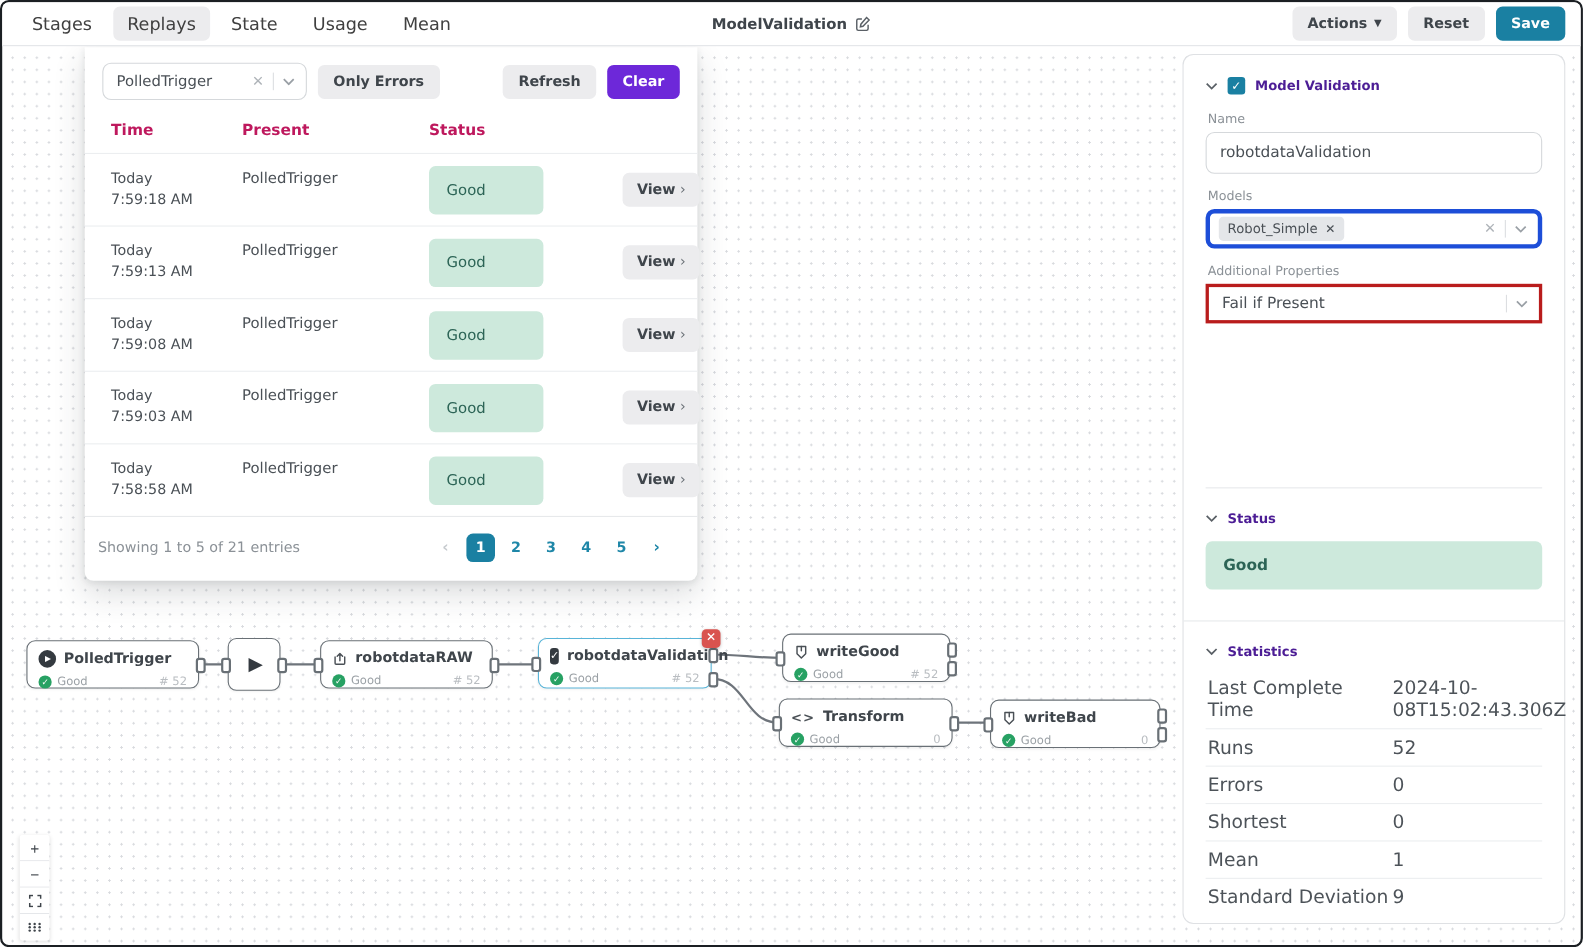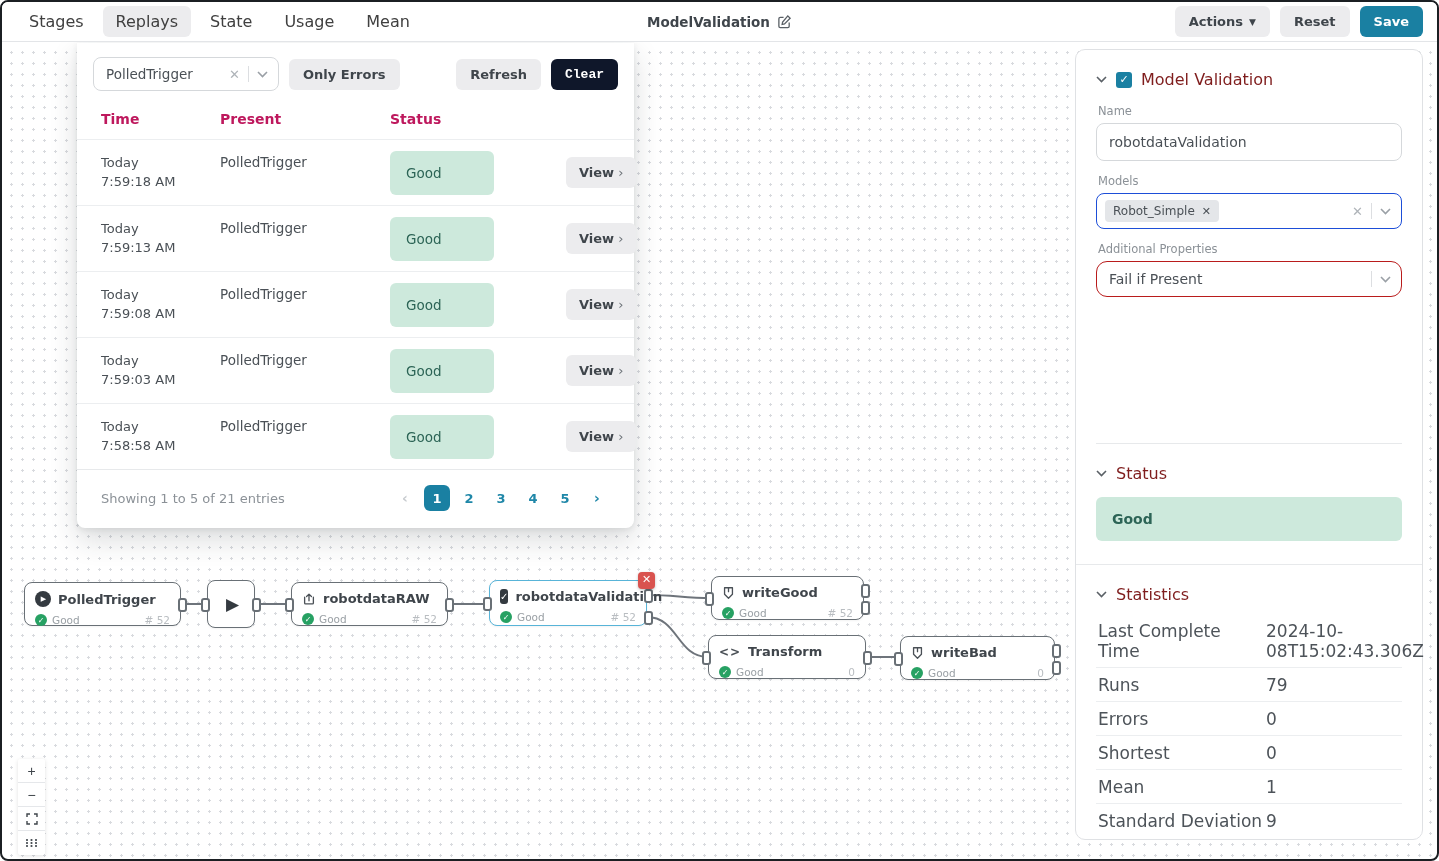--- a/index.html
+++ b/index.html
@@ -9,21 +9,21 @@
   
   .topbar { position:relative; height:40px; background:#fff; border-bottom:1px solid #e3e5e8; display:flex; align-items:center; padding:0 14px; z-index:20; }
   .tabs { display:flex; align-items:center; gap:6px; }
   .tab { padding:6px 13px; font-size:16px; color:#404040; border-radius:6px; cursor:pointer; white-space:nowrap; }
   .tab.active { background:#ececee; }
   .title-wrap { position:absolute; left:0; right:0; top:0; bottom:0; display:flex; align-items:center; justify-content:center; gap:7px; pointer-events:none; }
   .title-wrap .t { font-size:13.5px; font-weight:700; color:#3f454b; }
   .topbar-right { margin-left:auto; display:flex; align-items:center; gap:10px; }
   .btn { border:none; border-radius:6px; font-family:inherit; font-size:13px; font-weight:600; padding:8px 14px; cursor:pointer; color:#3f454b; background:#ececee; white-space:nowrap; }
   .btn.teal { background:#1a80a2; color:#fff; }
-  .btn.red  { background:#0f172a; color:#fff;font-family:Liberation Mono, monospace; }
+  .btn.red  { background:#6d28d9; color:#fff; }
   .caret { display:inline-block; margin-left:6px; font-size:9px; vertical-align:1px; }
 
   
   .canvas { position:absolute; top:41px; left:0; right:0; bottom:0;
     background-image:radial-gradient(circle, #d8dade 1.1px, transparent 1.1px);
     background-size:11px 11px; background-position:4px 4px; }
   .edges { position:absolute; inset:0; z-index:1; pointer-events:none; }
 
   
   .replays { position:absolute; left:75px; top:0px; width:557px; background:#fff; border-radius:0 0 8px 8px;
@@ -40,21 +40,21 @@
   .rrow { display:grid; grid-template-columns:119px 170px 176px 1fr; align-items:center; padding:0 24px; }
   .rhead { padding-top:10px; padding-bottom:12px; }
   .rhead div { font-size:14px; font-weight:700; color:#be185d; }
   .rbody .rrow { height:66px; border-top:1px solid #eceef0; }
   .cell-time { font-size:13px; color:#4a5056; line-height:1.45; }
   .cell-trigger { font-size:13.5px; color:#4a5056; align-self:start; padding-top:14px; }
   .good-badge { display:flex; align-items:center; width:104px; height:44px; padding-left:16px; background:#cde9dc; border-radius:6px; color:#2c6456; font-size:13.5px; font-weight:500; }
   .view-btn { justify-self:end; background:#ececee; border:none; border-radius:6px; padding:8px 13px; font-family:inherit; font-size:13px; font-weight:700; color:#3f454b; cursor:pointer; }
   .view-btn .gt { font-weight:400; margin-left:4px; color:#6a7076; }
 
-  .rfoot { display:flex; align-items:center; border-top:1px solid #e7e9eb; padding:15px 24px 17px 24px; }
+  .rfoot { display:flex; align-items:center; border-top:1px solid #e7e9eb; padding:15px 24px 17px 12px; }
   .rfoot .summary { font-size:13px; color:#8b9197; }
   .pager { margin-left:auto; display:flex; align-items:center; gap:6px; }
   .pg { min-width:26px; height:26px; display:flex; align-items:center; justify-content:center; font-size:13px; font-weight:600; color:#1f87a8; border-radius:6px; cursor:pointer; }
   .pg.active { background:#1a80a2; color:#fff; }
   .pg.nav { color:#1f87a8; font-size:14px; }
   .pg.nav.disabled { color:#c7cbcf; }
 
   
   .node { position:absolute; background:#fff; border:1.5px solid #697076; border-radius:8px; z-index:3; padding:8px 10px 7px 10px; box-shadow:0 1px 2px rgba(0,0,0,.05); }
   .node.selected { border-color:#58b4d8; }
@@ -74,29 +74,29 @@
 
   
   .flow-ctrls { position:absolute; left:16px; top:716px; z-index:6; display:flex; flex-direction:column; box-shadow:0 1px 4px rgba(0,0,0,.12); border-radius:3px; overflow:hidden; }
   .fc-btn { width:27px; height:24px; background:#fff; border:none; border-bottom:1px solid #e5e7ea; display:flex; align-items:center; justify-content:center; cursor:pointer; color:#3f454b; font-size:14px; padding:0; }
   .fc-btn:last-child { border-bottom:none; }
 
   
   .sidebar { position:absolute; left:1073px; top:6px; width:348px; height:791px; background:#fff; border:1px solid #dfe1e4; border-radius:10px; z-index:8; display:flex; flex-direction:column; }
   .sec { padding:14px 20px 0 20px; }
   .sec-head { display:flex; align-items:center; gap:9px; padding:6px 0 2px 0; }
-  .sec-head .st { font-size:16px; font-weight:400; color:#7f1d1d; }
+  .sec-head .st { font-size:12px; font-weight:700; color:#4c1d95; }
   .chev-ic { color:#5a6066; font-size:11px; }
   .cbx { width:16px; height:16px; border-radius:3px; background:#1a80a2; color:#fff; font-size:11px; display:flex; align-items:center; justify-content:center; cursor:pointer; }
   .flabel { font-size:11.5px; color:#8b9197; margin:13px 0 5px 2px; }
   .finput { width:100%; border:1px solid #d5d8db; border-radius:8px; font-family:inherit; font-size:14px; color:#4a5056; padding:10px 12px; background:#fff; }
-  .tag-input { display:flex; align-items:center; border:1px solid #1d4ed8; border-radius:8px; height:36px; padding:0 10px 0 8px; gap:8px; }
+  .tag-input { display:flex; align-items:center; border:4px solid #1d4ed8; border-radius:8px; height:36px; padding:0 10px 0 8px; gap:8px; }
   .tag-chip { background:#e4e6e9; border-radius:4px; font-size:12px; color:#4a5056; padding:4px 8px; display:flex; gap:7px; align-items:center; }
   .tag-chip b { font-size:11px; cursor:pointer; }
-  .sel-input { display:flex; align-items:center; border:1px solid #b91c1c; border-radius:11px; height:36px; padding:0 10px 0 12px; gap:8px; }
+  .sel-input { display:flex; align-items:center; border:3px solid #b91c1c; border-radius:0; height:36px; padding:0 10px 0 12px; gap:8px; }
   .sel-input .val { flex:1; font-size:14px; color:#4a5056; }
   .vbar { width:1px; height:16px; background:#dcdee1; }
   .sec-divider { border-top:1px solid #e7e9eb; margin-top:auto; }
   .sec.mv { height:394px; display:flex; flex-direction:column; }
   .sec.status-sec { height:106px; }
   .status-badge { margin-top:12px; background:#cde9dc; border-radius:6px; padding:14px 16px; color:#2c6456; font-size:14px; font-weight:600; }
   .stat-rows { margin-top:8px; }
   .stat-row { display:grid; grid-template-columns:168px 1fr; padding:7px 2px 6px 2px; border-bottom:1px solid #eceef0; font-size:17px; color:#4d5359; }
   .stat-row.nb { border-bottom:none; }
   .stat-sub { font-size:12px; font-weight:700; color:#3f454b; padding:12px 2px 4px 2px; }
@@ -446,21 +446,21 @@
           </span>
           <span class="st">Statistics</span>
         </div>
         <div class="stat-rows">
           <div class="stat-row">
               <span>Last Complete Time</span>
               <span>2024-10-08T15:02:43.306Z</span>
             </div>
           <div class="stat-row">
               <span>Runs</span>
-              <span>79</span>
+              <span>52</span>
             </div>
           <div class="stat-row">
               <span>Errors</span>
               <span>0</span>
             </div>
           <div class="stat-row">
               <span>Shortest</span>
               <span>0</span>
             </div>
           <div class="stat-row">

